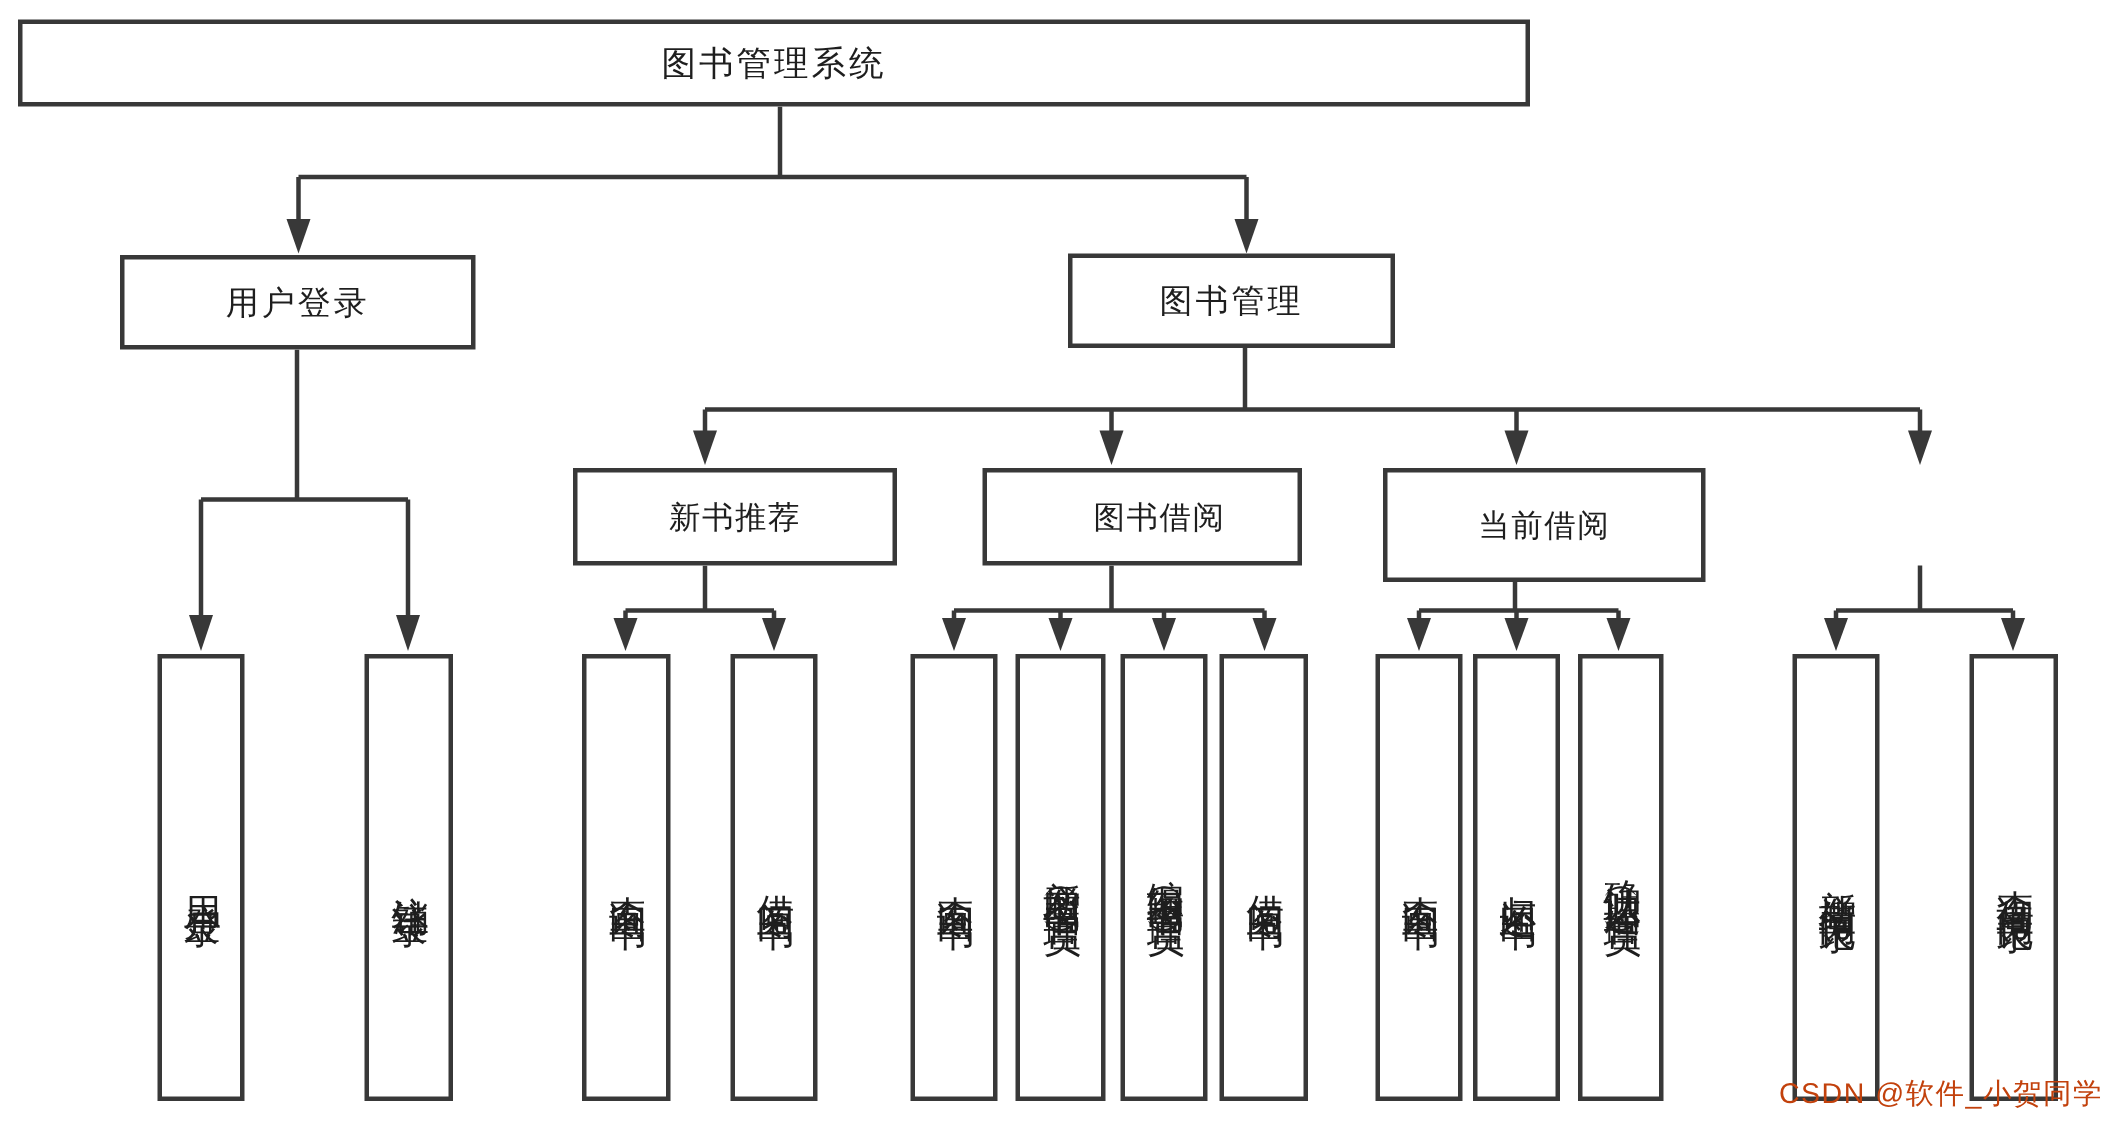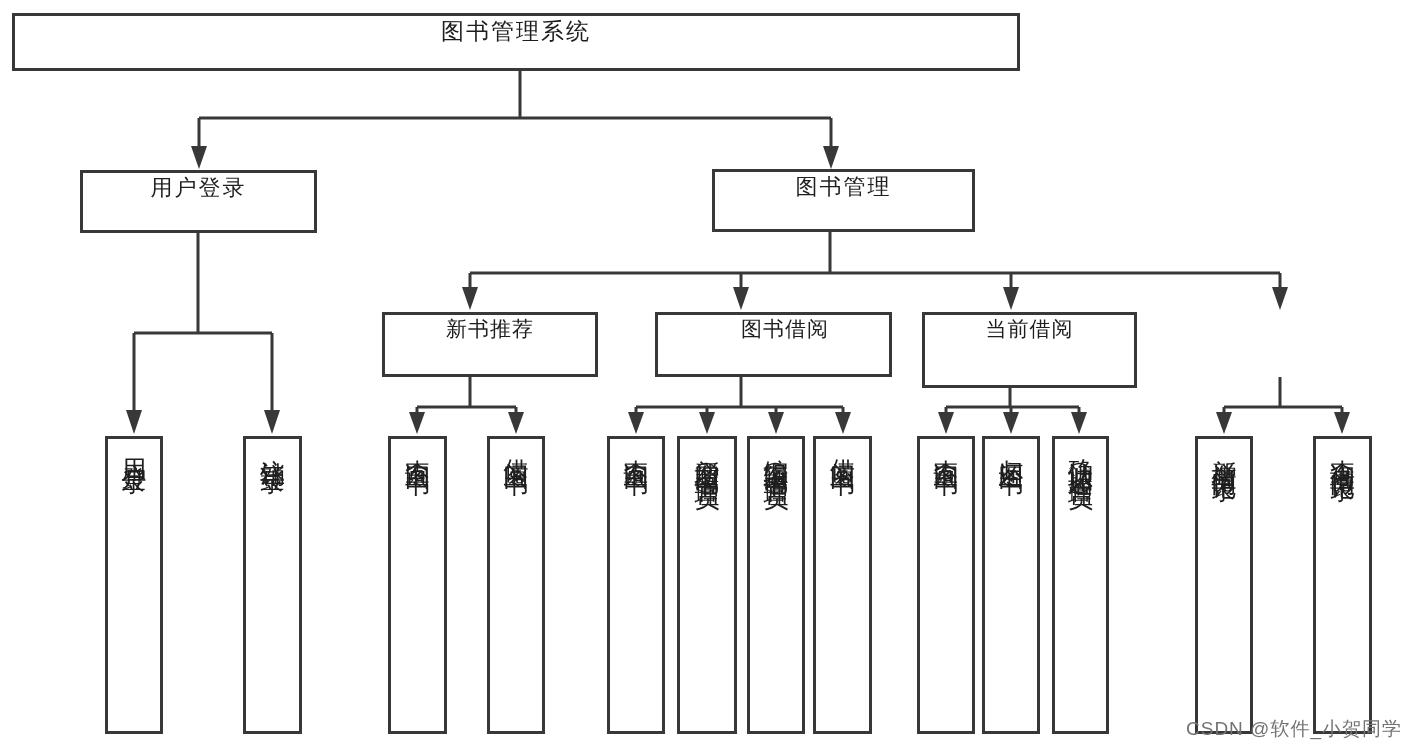--- a/index.html
+++ b/index.html
@@ -15,62 +15,63 @@
     position: absolute;
     left: 0; top: 0;
     width: 1405px; height: 747px;
   }
   .node {
     position: absolute;
     box-sizing: border-box;
     border: 3px solid #383838;
     background: #ffffff;
     display: flex;
+    align-items: center;
     justify-content: center;
     color: #1e1e1e;
   }
   .node.lvl0 { font-size: 23px; letter-spacing: 2px; }
   .node.lvl1 { font-size: 22px; letter-spacing: 2px; }
   .node.lvl2 { font-size: 21px; letter-spacing: 1px; margin-left: 20px; }
   .node.leaf {
     font-size: 25px;
     letter-spacing: 4px;
   }
   .node.leaf .vtext {
     writing-mode: vertical-rl;
     text-orientation: mixed;
     line-height: 1;
   }
   
   #n-root            { left: 12px;   top: 13px;  width: 1008px; height: 58px; }
   #n-user-login      { left: 80px;   top: 170px; width: 237px;  height: 63px; }
-  #n-book-mgmt       { left: 712px;  top: 169px; width: 263px;  height: 63px; font-family: Liberation Mono, monospace; }
+  #n-book-mgmt       { left: 712px;  top: 169px; width: 218px;  height: 63px; font-family: Liberation Mono, monospace; }
   #n-new-book-rec    { left: 362px;  top: 312px; width: 216px;  height: 65px; }
-  #n-book-borrow     { left: 635px;  top: 312px; width: 237px;  height: 65px; padding-left: 23px; }
+  #n-book-borrow     { left: 635px;  top: 312px; width: 213px;  height: 65px; padding-left: 23px; }
   #n-current-borrow  { left: 902px;  top: 312px; width: 215px;  height: 76px; }
   #n-borrow-records  { left: 1173px; top: 312px; width: 213px;  height: 65px; }
   #l-user-login      { left: 105px;  top: 436px; width: 58px; height: 298px; }
   #l-logout          { left: 243px;  top: 436px; width: 59px; height: 298px; }
   #l-query-book-1    { left: 388px;  top: 436px; width: 59px; height: 298px; }
   #l-borrow-book-1   { left: 487px;  top: 436px; width: 58px; height: 298px; }
   #l-query-book-2    { left: 607px;  top: 436px; width: 58px; height: 298px; }
   #l-add-book        { left: 677px;  top: 436px; width: 60px; height: 298px; }
   #l-edit-book       { left: 747px;  top: 436px; width: 58px; height: 298px; }
   #l-borrow-book-2   { left: 813px;  top: 436px; width: 59px; height: 298px; }
   #l-query-book-3    { left: 917px;  top: 436px; width: 58px; height: 298px; }
   #l-return-book     { left: 982px;  top: 436px; width: 58px; height: 298px; }
   #l-confirm-return  { left: 1052px; top: 436px; width: 57px; height: 298px; }
   #l-add-record      { left: 1195px; top: 436px; width: 58px; height: 298px; }
   #l-query-record    { left: 1313px; top: 436px; width: 59px; height: 298px; }
   .watermark {
     position: absolute;
     left: 1186px;
     top: 716px;
     font-size: 19px;
-    color: #737373;
+    color: #c2410c;
     letter-spacing: 1px;
     white-space: nowrap;
   }
 </style>
 </head>
 <body>
 
 <div class="canvas">
 
   <svg class="connectors" viewBox="0 0 1405 747" xmlns="http://www.w3.org/2000/svg">

